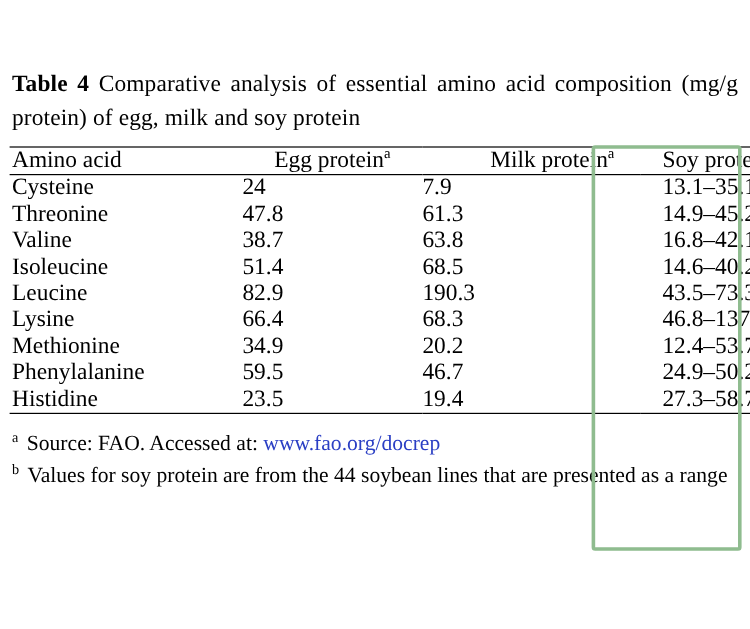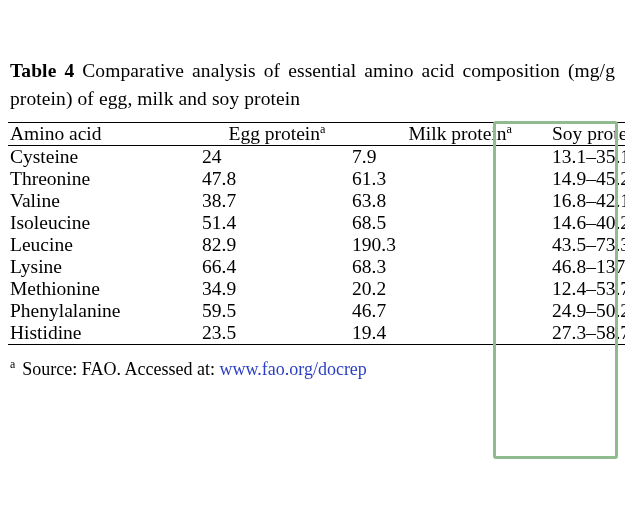--- a/index.html
+++ b/index.html
@@ -189,15 +189,18 @@
       </tr>
     </tfoot>
   </table>
 
   <div class="highlight-box"></div>
 
   <div class="footnotes">
     <div class="fn">
       <span class="marker">a</span><span>Source: FAO. Accessed at: </span><span class="link">www.fao.org/docrep</span>
     </div>
+    <div class="fn fn-b">
+      <span class="marker">b</span><span>Values for soy protein are from the 44 soybean lines that are presented as a range</span>
+    </div>
   </div>
 
 </div>
 
 </body></html>

